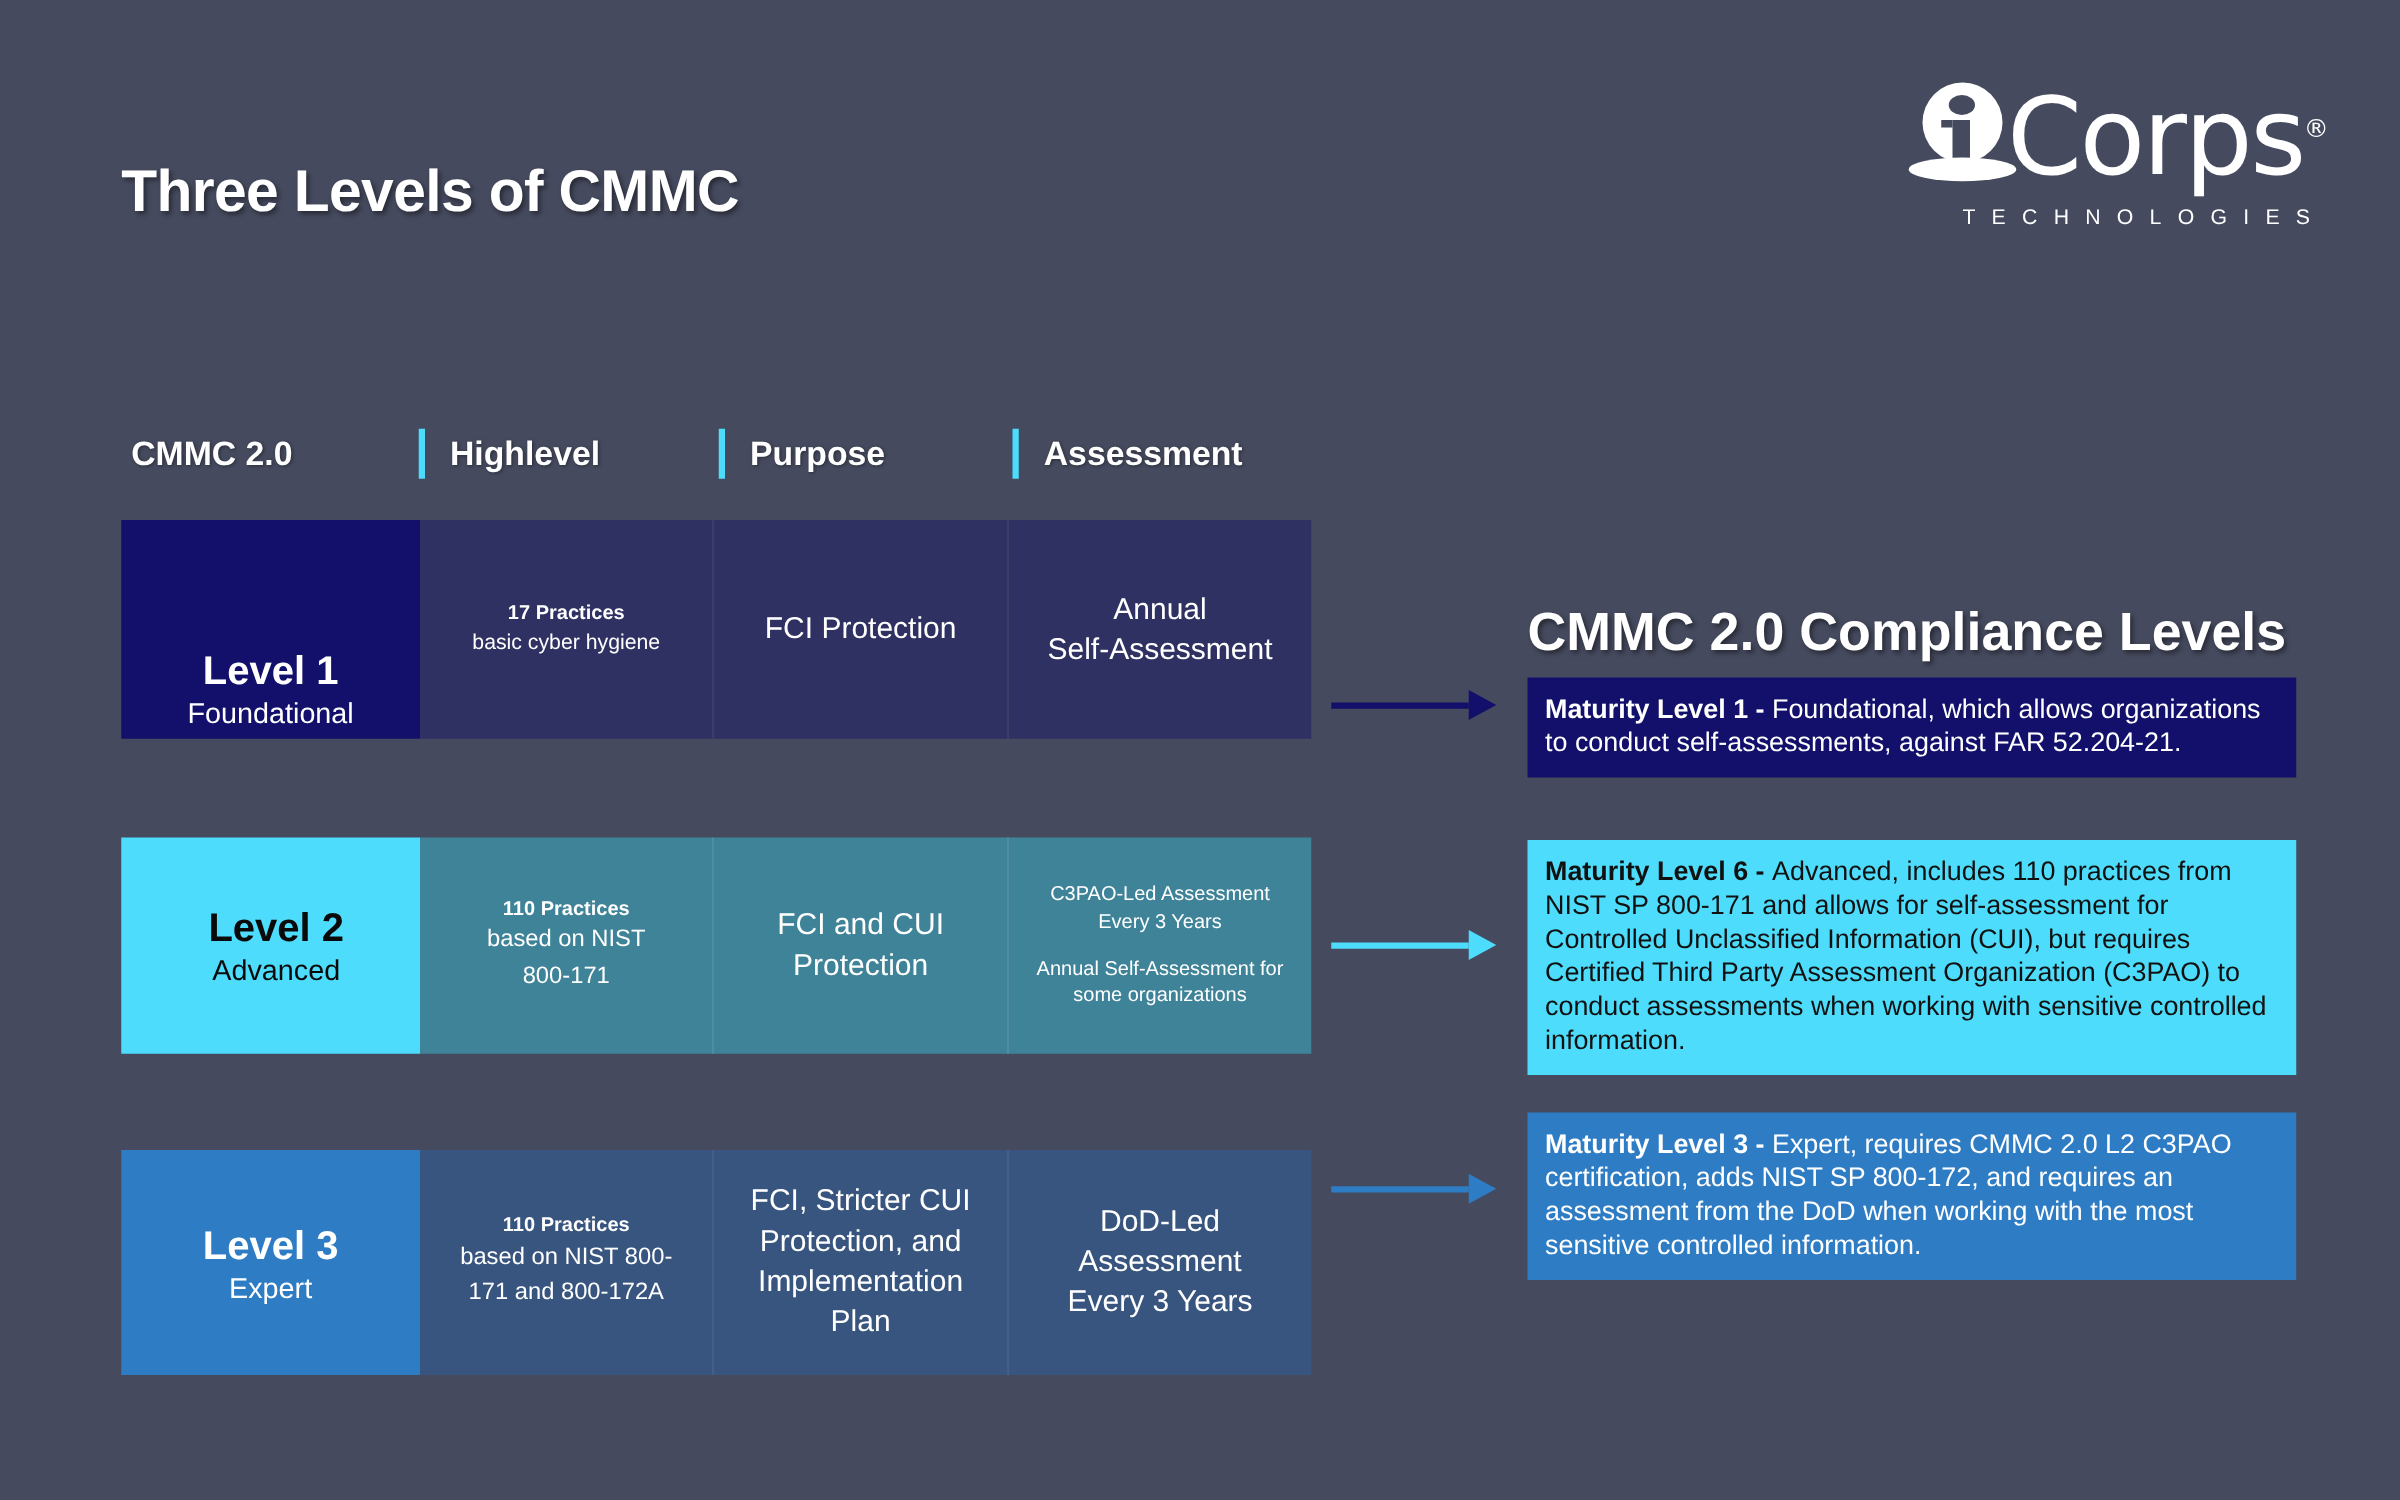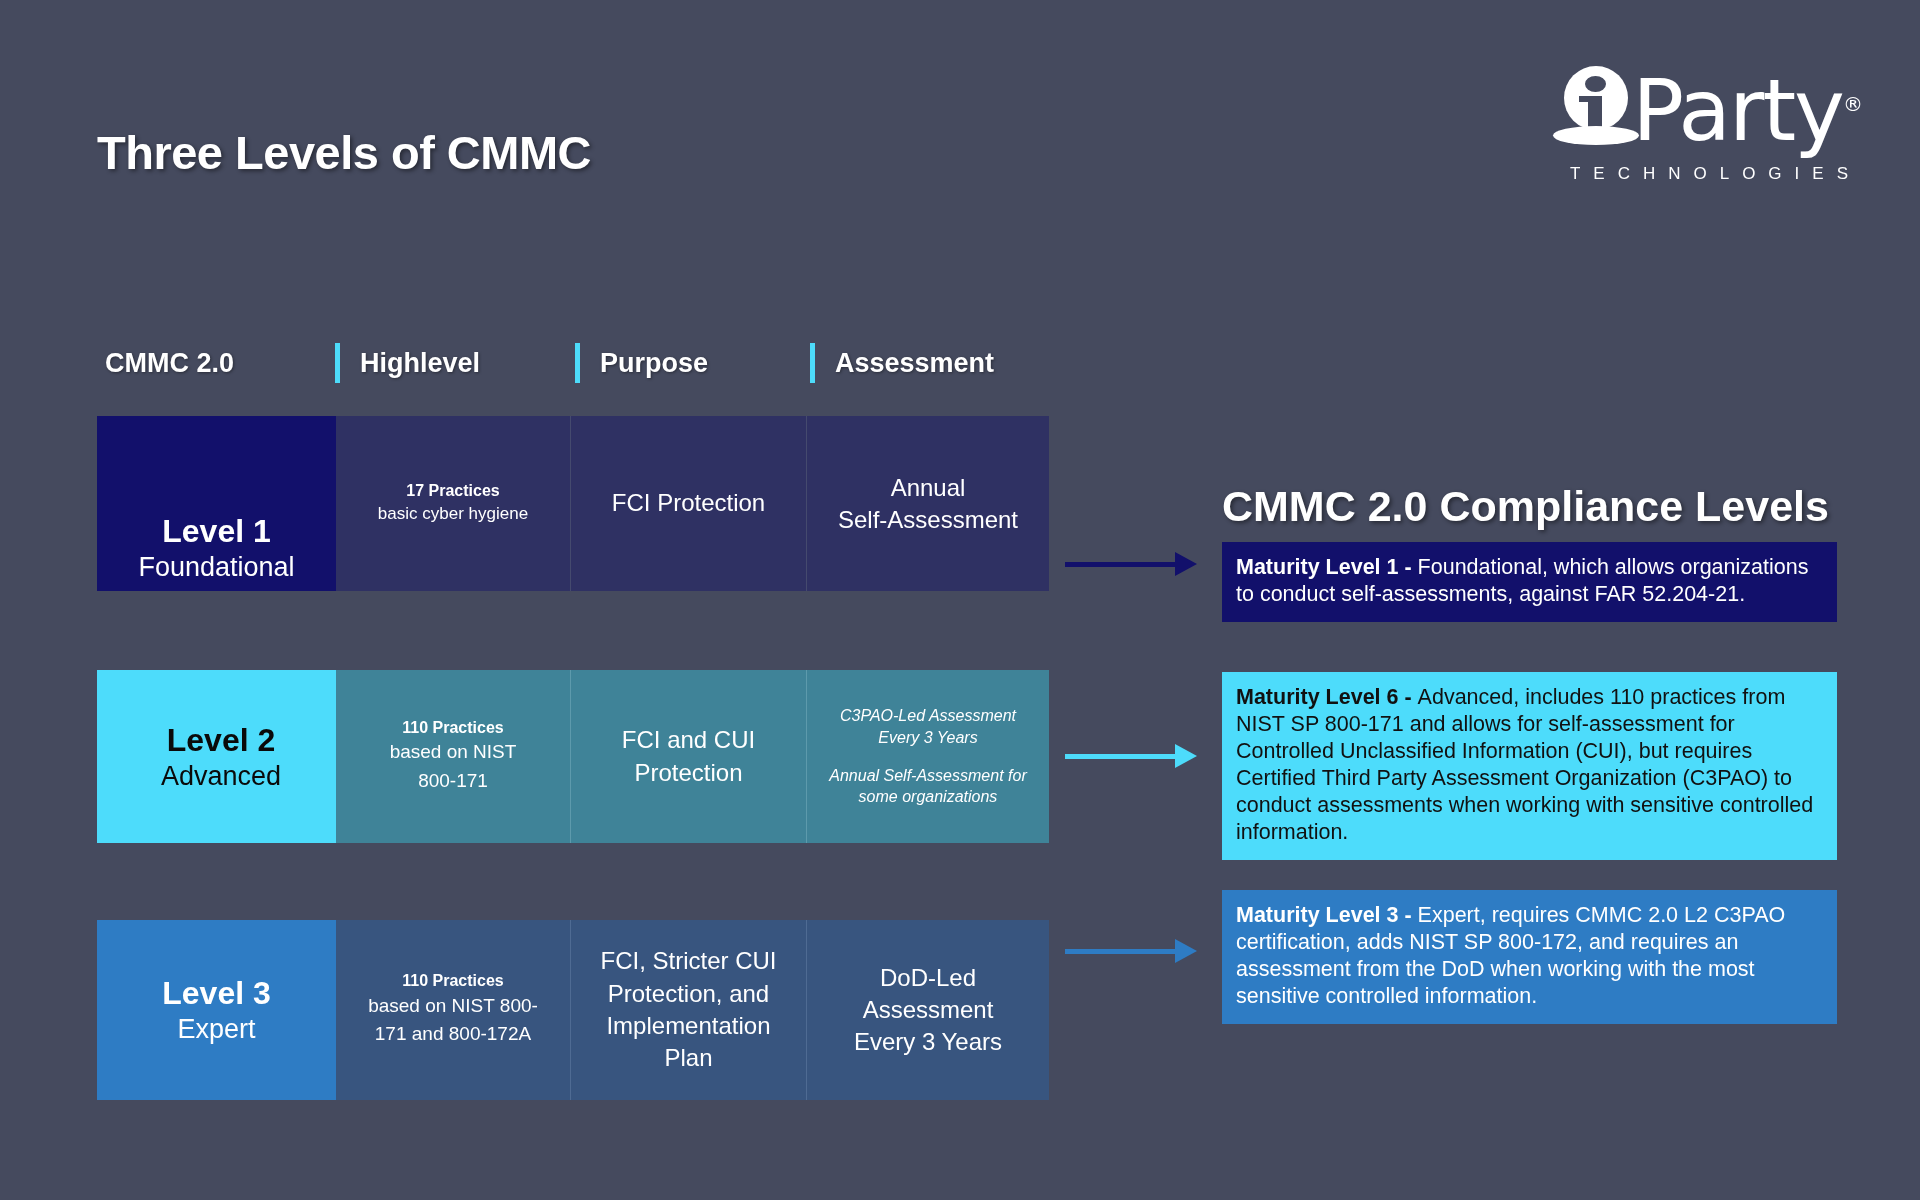--- a/index.html
+++ b/index.html
@@ -80,38 +80,38 @@
   .cell{
     display:flex; flex-direction:column; align-items:center; justify-content:center;
     text-align:center; padding:6px 10px;
   }
   .cell-level{ width:239px; }
   .cell-high { width:235px; }
   .cell-purp { width:236px; }
   .cell-assess{ width:242px; }
 
   .lvl-title{ font-size:32px; font-weight:bold; line-height:1.25; }
-  .lvl-sub  { font-size:27px; font-weight:normal; line-height:1.25; }
+  .lvl-sub  { font-size:23px; font-weight:normal; line-height:1.25; }
 
   .hl-main{ font-size:16px; font-weight:bold; line-height:1.3; }
   .hl-sub { font-size:17px; font-weight:normal; line-height:1.45; }
   .hl-sub-lg{ font-size:19px; font-weight:normal; line-height:1.5; }
   .purp-txt{ font-size:24px; font-weight:normal; line-height:1.35; }
   .as-txt  { font-size:24px; font-weight:normal; line-height:1.32; }
   .as-small{ font-size:16px; font-weight:normal; line-height:1.35; }
   .as-gap  { height:16px; }
 
   
   .l1-a{ background:#12106b; color:#ffffff;justify-content:flex-end; }
   .l1-b{ background:#2f3163; color:#ffffff; border-right:1px solid #454a6e; }
   .l1-b.last{ border-right:none; }
   
   .l2-a{ background:#4ddcfb; color:#0a0a0a;padding-left:19px; }
   .l2-b{ background:#3f8398; color:#ffffff; border-right:1px solid #5d9aac; }
-  .l2-b.last{ border-right:none;font-style:italic; }
+  .l2-b.last{ border-right:none; }
   
   .l3-a{ background:#2e7cc4; color:#ffffff; }
   .l3-b{ background:#38557f; color:#ffffff; border-right:1px solid #4f6b93; }
   .l3-b.last{ border-right:none; }
 
   
   .arrow{ position:absolute; height:22px; display:flex; align-items:center; }
   .arrow .shaft{ height:5px; width:110px; }
   .arrow .head{
     width:0; height:0; border-top:12px solid transparent;
@@ -143,21 +143,21 @@
 <div class="page-title">Three Levels of CMMC</div>
 
 <div class="logo">
   <div class="logo-mark">
     <div class="logo-wordmark">
       <span class="logo-i-wrap">
         <span class="logo-circle"></span>
         <span class="logo-i-dot"></span>
         <span class="logo-i-stem"></span>
         <span class="logo-ellipse"></span>
-      </span><span>Party</span><span class="logo-reg">®</span>
+      </span><span>Corps</span><span class="logo-reg">®</span>
     </div>
   </div>
   <div class="logo-sub">TECHNOLOGIES</div>
 </div>
 
 <div class="col-head">
   <div class="ch ch-0">CMMC 2.0</div>
   <div class="ch-sep"></div>
   <div class="ch ch-1">Highlevel</div>
   <div class="ch-sep"></div>

